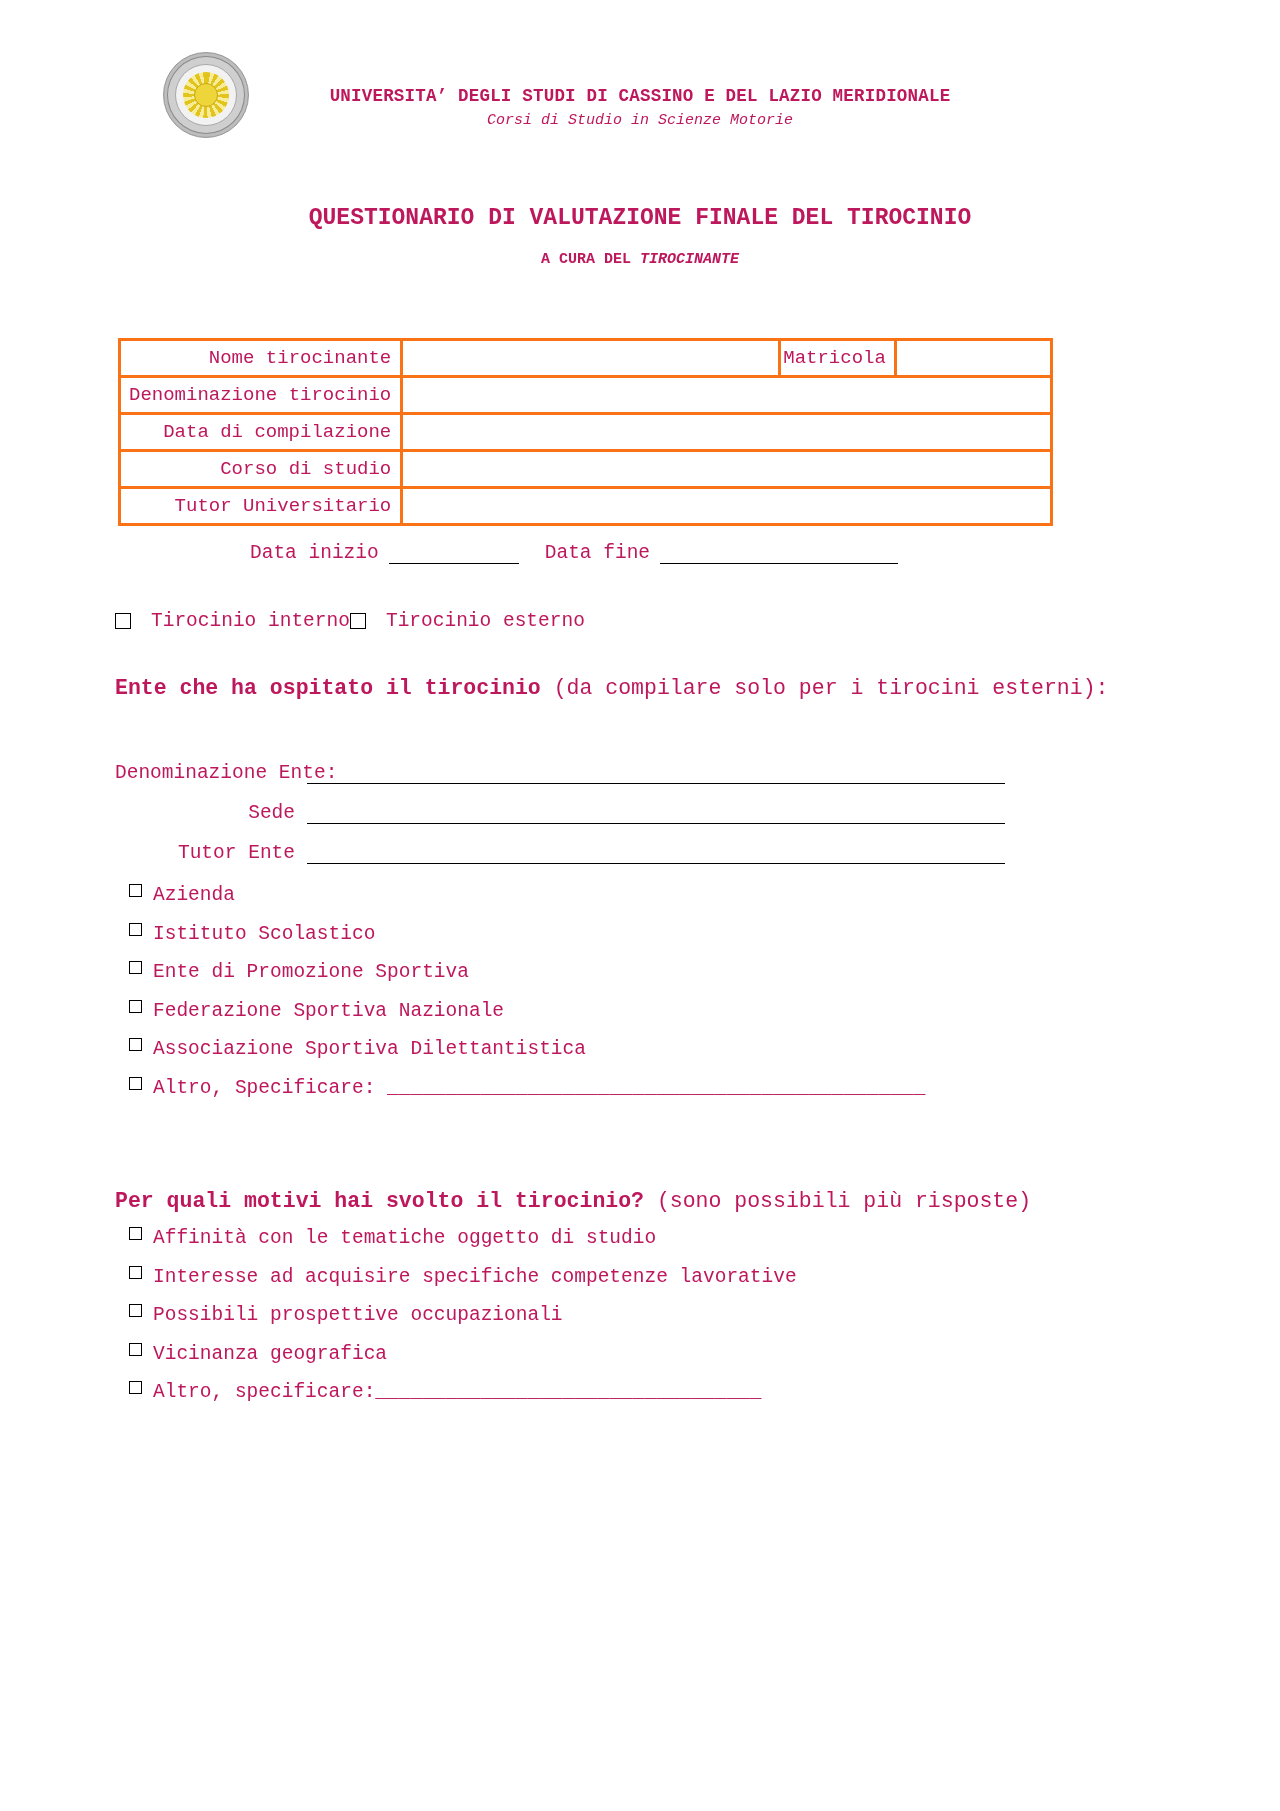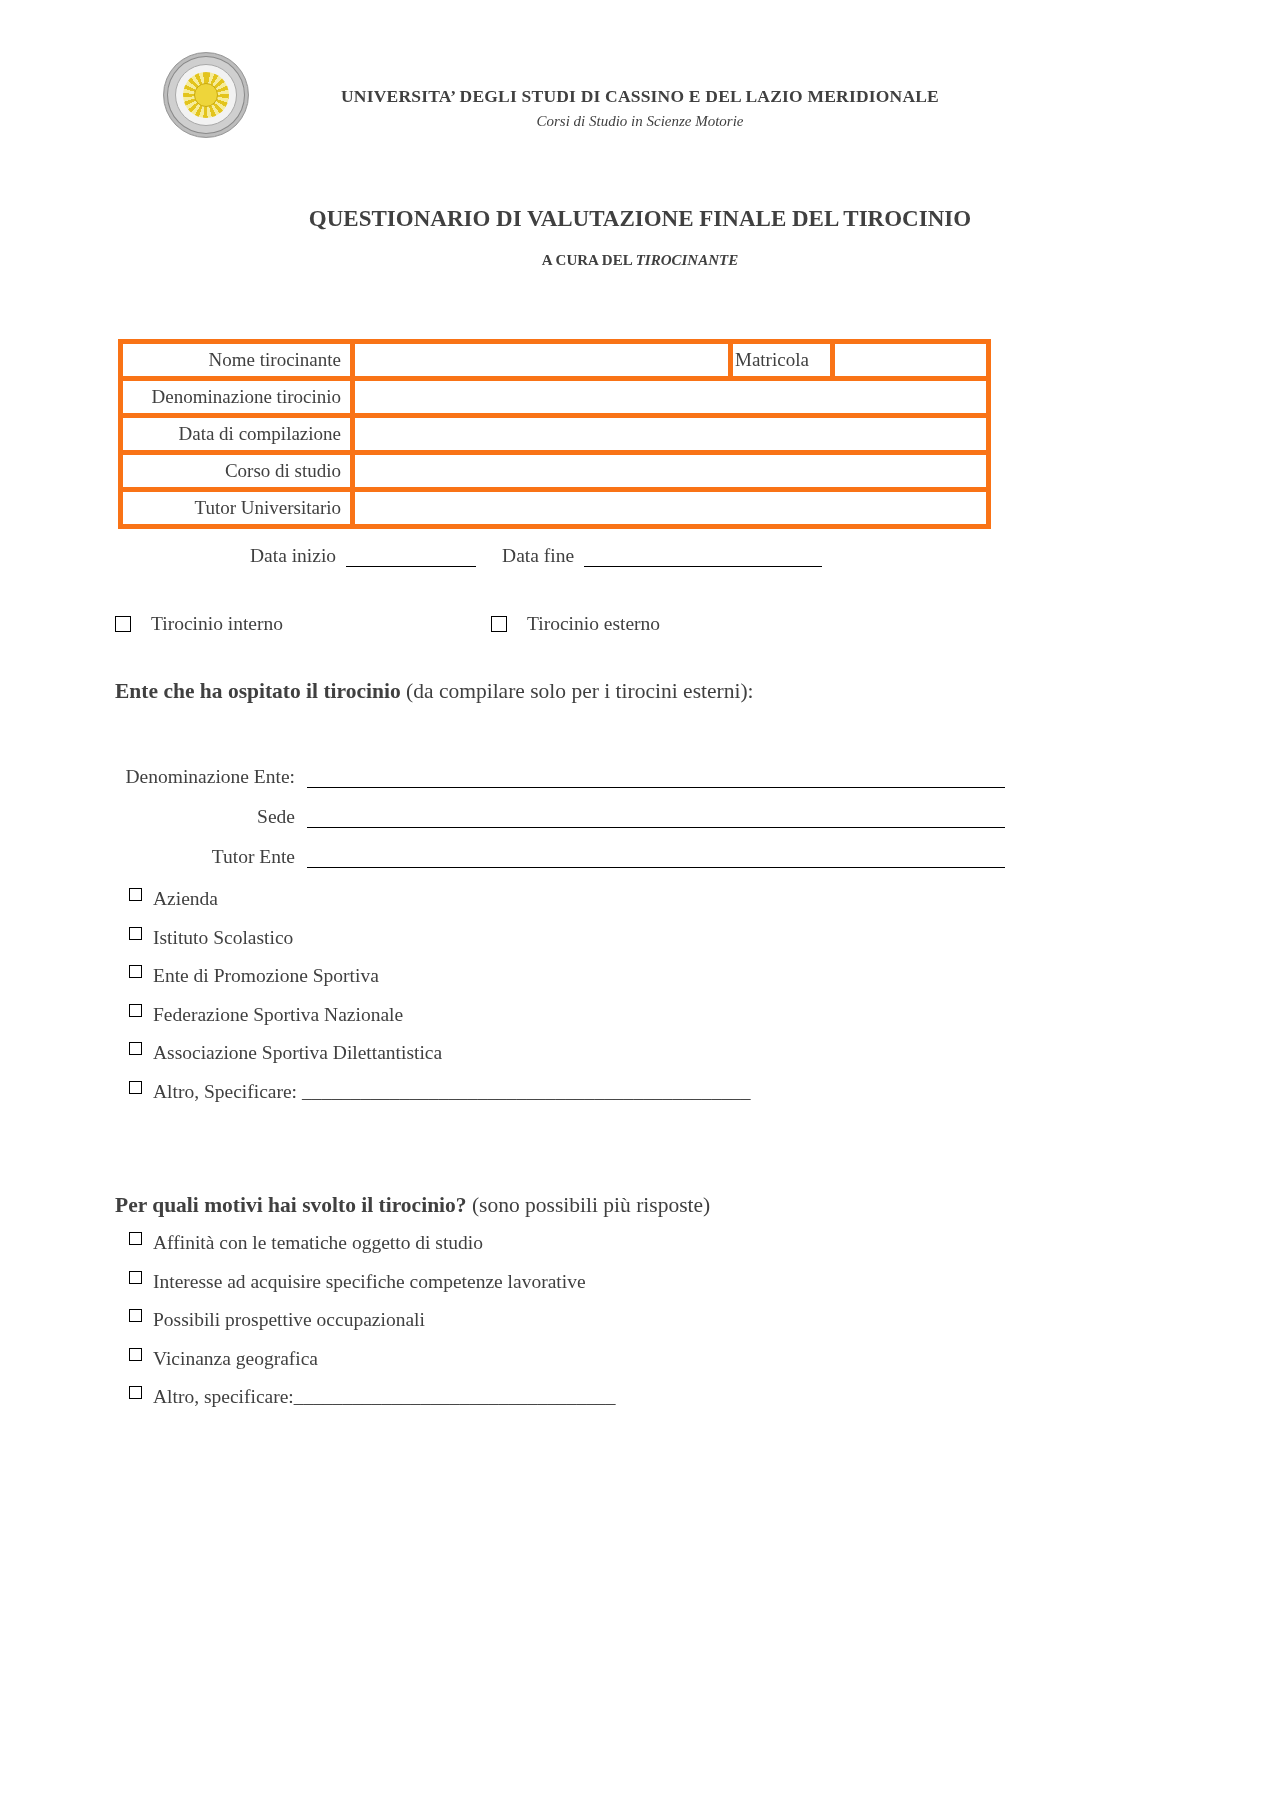--- a/index.html
+++ b/index.html
@@ -3,22 +3,22 @@
 <meta charset="utf-8">
 <style>
   * { box-sizing: border-box; margin: 0; padding: 0; }
   html, body { background: #ffffff; }
   .page {
     position: relative;
     width: 1280px;
     height: 1425px;
     margin: 0 auto;
     background: #ffffff;
-    font-family: Liberation Serif, serif;
-    color: #404040;
+    font-family: Liberation Mono, monospace;
+    color: #be185d;
     overflow: hidden;
   }
   .content { padding: 0 115px; }
 
   
   .header { position: relative; padding-top: 86px; text-align: center; }
   .univ-name { font-size: 17.5px; font-weight: bold; letter-spacing: 0.2px; }
   .dept-name { font-size: 15px; font-style: italic; margin-top: 6px; }
 
   .seal {
@@ -44,42 +44,42 @@
     background: #eed53a; border: 1px solid #c9a90f;
   }
 
   
   .main-title { margin-top: 76px; text-align: center; font-size: 23px; font-weight: bold; }
   .sub-title  { margin-top: 20px; text-align: center; font-size: 15px; font-weight: bold; }
   .sub-title em { font-style: italic; }
 
   
   .info-table { border-collapse: collapse; margin-top: 70px; margin-left: 3px; }
-  .info-table td { border: 5px solid #f97316; height: 37px; font-size: 19px; padding: 2px 8px; }
+  .info-table td { border: 3px solid #f97316; height: 37px; font-size: 19px; padding: 2px 8px; }
   .info-table td.lbl { text-align: right; padding-right: 9px; white-space: nowrap; }
   .info-table td.midlbl { text-align: left; padding-left: 2px; white-space: nowrap; }
   .col-label { width: 232px; } .col-v1 { width: 378px; } .col-mat { width: 102px; } .col-v2 { width: 156px; }
 
   
   .dates-line { margin-top: 16px; margin-left: 135px; font-size: 19.5px; display: flex; align-items: flex-end; }
   .fill { display: inline-block; border-bottom: 1px solid #000; height: 22px; }
   .fill.start { width: 130px; margin-left: 10px; }
   .fill.end   { width: 238px; margin-left: 10px; }
   .dates-line .spacer { display: inline-block; width: 26px; }
 
   
   .type-row { margin-top: 46px; display: flex; align-items: center; font-size: 19.5px; }
   .cb {
     display: inline-block; width: 16px; height: 16px;
     border: 1.6px solid #000; background: #fff; flex: 0 0 auto;
   }
   .cb.small { width: 13px; height: 13px; border-width: 1.1px; }
   .type-item { display: flex; align-items: center; }
   .type-item .cb { margin-right: 20px; }
-  .type-item + .type-item { margin-left: 208px; }
+  .type-item + .type-item { }
 
   
   .section-h { margin-top: 44px; font-size: 21.5px; }
   .section-h .bold { font-weight: bold; }
   .section-h2 { margin-top: 74px; font-size: 21.5px; }
   .section-h2 .bold { font-weight: bold; }
 
   
   .fields { margin-top: 44px; width: 890px; }
   .field-row { display: flex; align-items: flex-end; height: 40px; font-size: 19.5px; }

